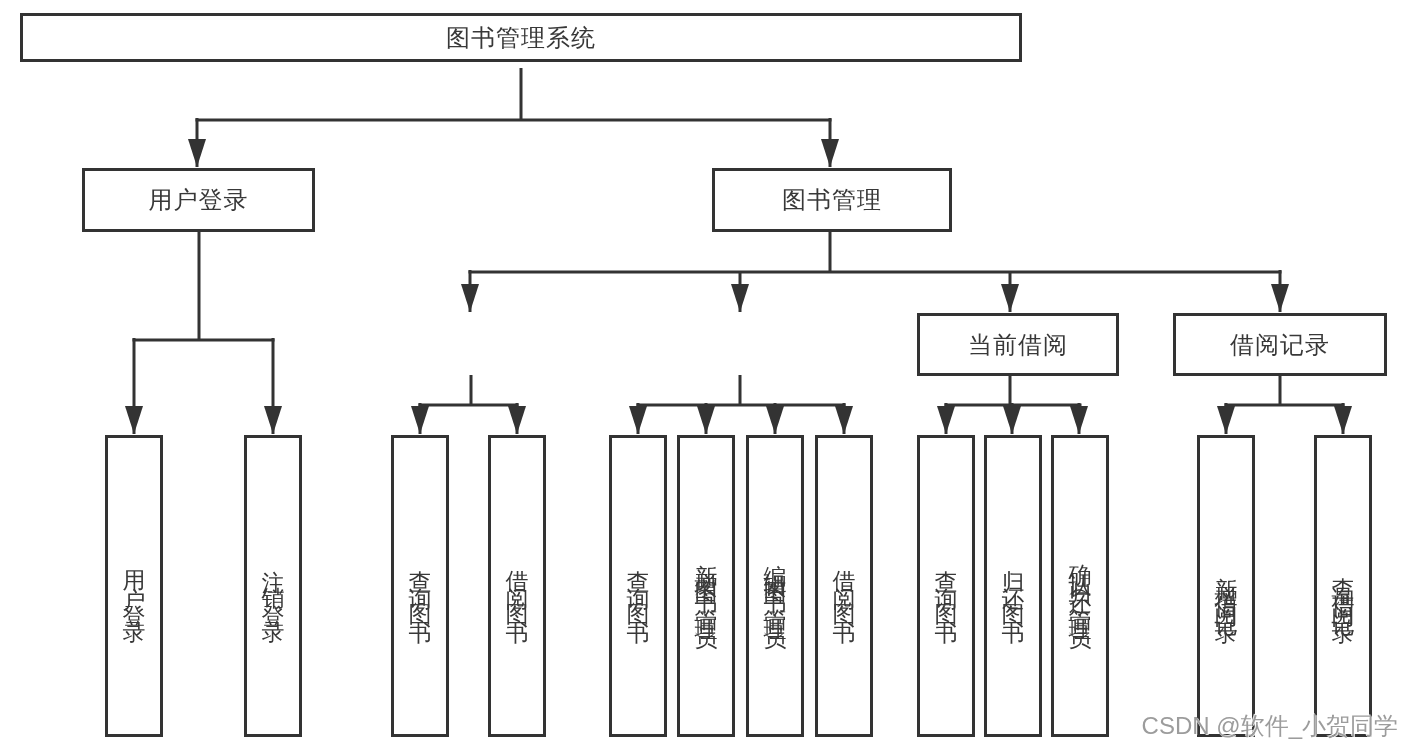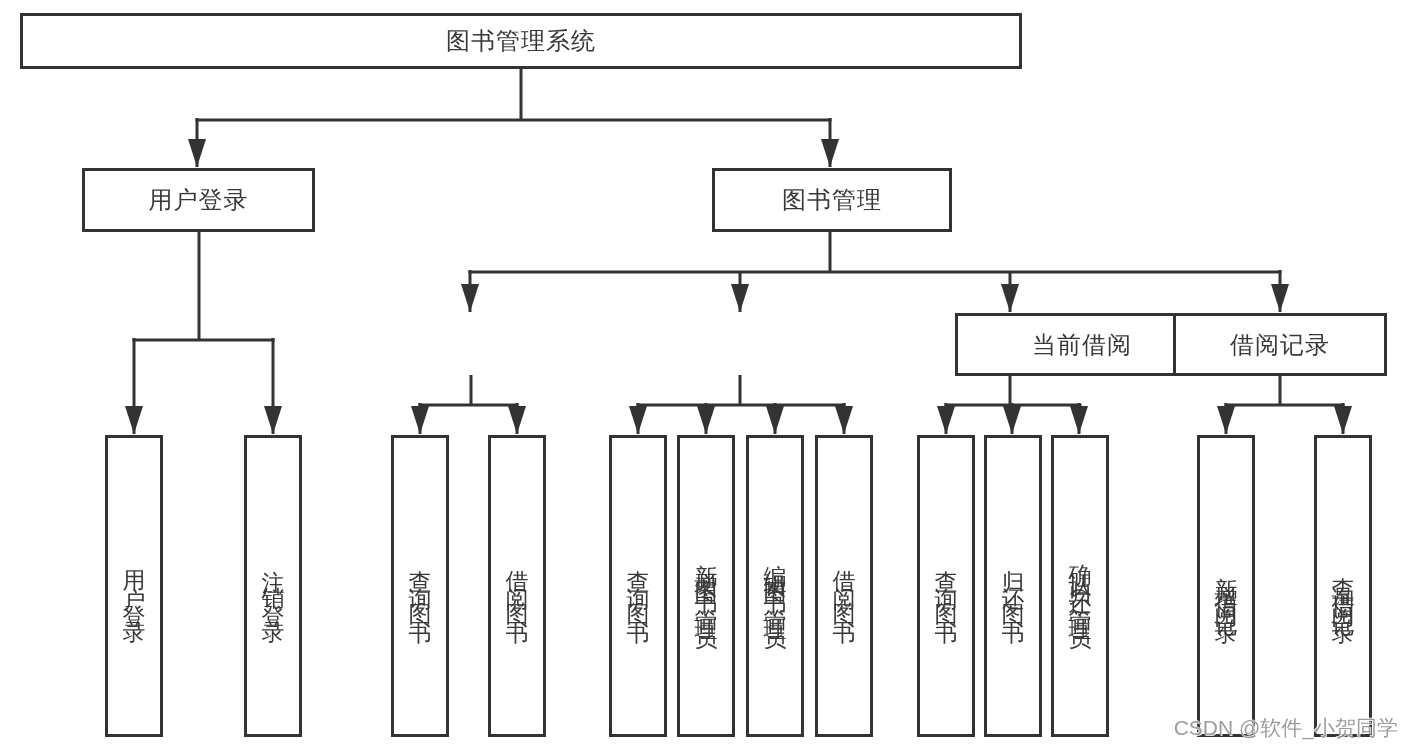--- a/index.html
+++ b/index.html
@@ -57,21 +57,21 @@
     line-height: 1;
     color: #383838;
     white-space: nowrap;
   }
   .vbox span.sp-wide   { letter-spacing: 17px; }
   .vbox span.sp-normal { letter-spacing: 9px; }
   .watermark {
     position: absolute;
     right: 7px;
     bottom: 5px;
-    font-size: 21px;
+    font-size: 24px;
     color: #9c9c9c;
     z-index: 10;
     white-space: nowrap;
     text-shadow: 1px 1px 0 rgba(255,255,255,0.85), -1px -1px 0 rgba(255,255,255,0.85);
   }
 </style>
 </head>
 <body>
 
 <div class="canvas">
@@ -112,32 +112,32 @@
       <line x1="946" y1="403" x2="946" y2="434" marker-end="url(#ah)"></line>
       <line x1="1012" y1="403" x2="1012" y2="434" marker-end="url(#ah)"></line>
       <line x1="1079" y1="403" x2="1079" y2="434" marker-end="url(#ah)"></line>
 
       <path d="M1280,375 V405 M1224.5,405 H1344.5"></path>
       <line x1="1226" y1="403" x2="1226" y2="434" marker-end="url(#ah)"></line>
       <line x1="1343" y1="403" x2="1343" y2="434" marker-end="url(#ah)"></line>
     </g>
   </svg>
 
-  <div class="hbox" style="left:20px;top:13px;width:1002px;height:56px">
+  <div class="hbox" style="left:20px;top:13px;width:1002px;height:49px">
     <span>图书管理系统</span>
   </div>
 
   <div class="hbox" style="left:82px;top:168px;width:233px;height:64px">
     <span>用户登录</span>
   </div>
   <div class="hbox" style="left:712px;top:168px;width:240px;height:64px">
     <span>图书管理</span>
   </div>
 
-  <div class="hbox" style="left:955px;top:313px;width:254px;height:63px">
+  <div class="hbox" style="left:917px;top:313px;width:202px;height:63px">
     <span>当前借阅</span>
   </div>
   <div class="hbox" style="left:1173px;top:313px;width:214px;height:63px">
     <span>借阅记录</span>
   </div>
 
   <div class="vbox" style="left:105px">
     <span class="sp-wide">用户登录</span>
   </div>
   <div class="vbox" style="left:244px">

